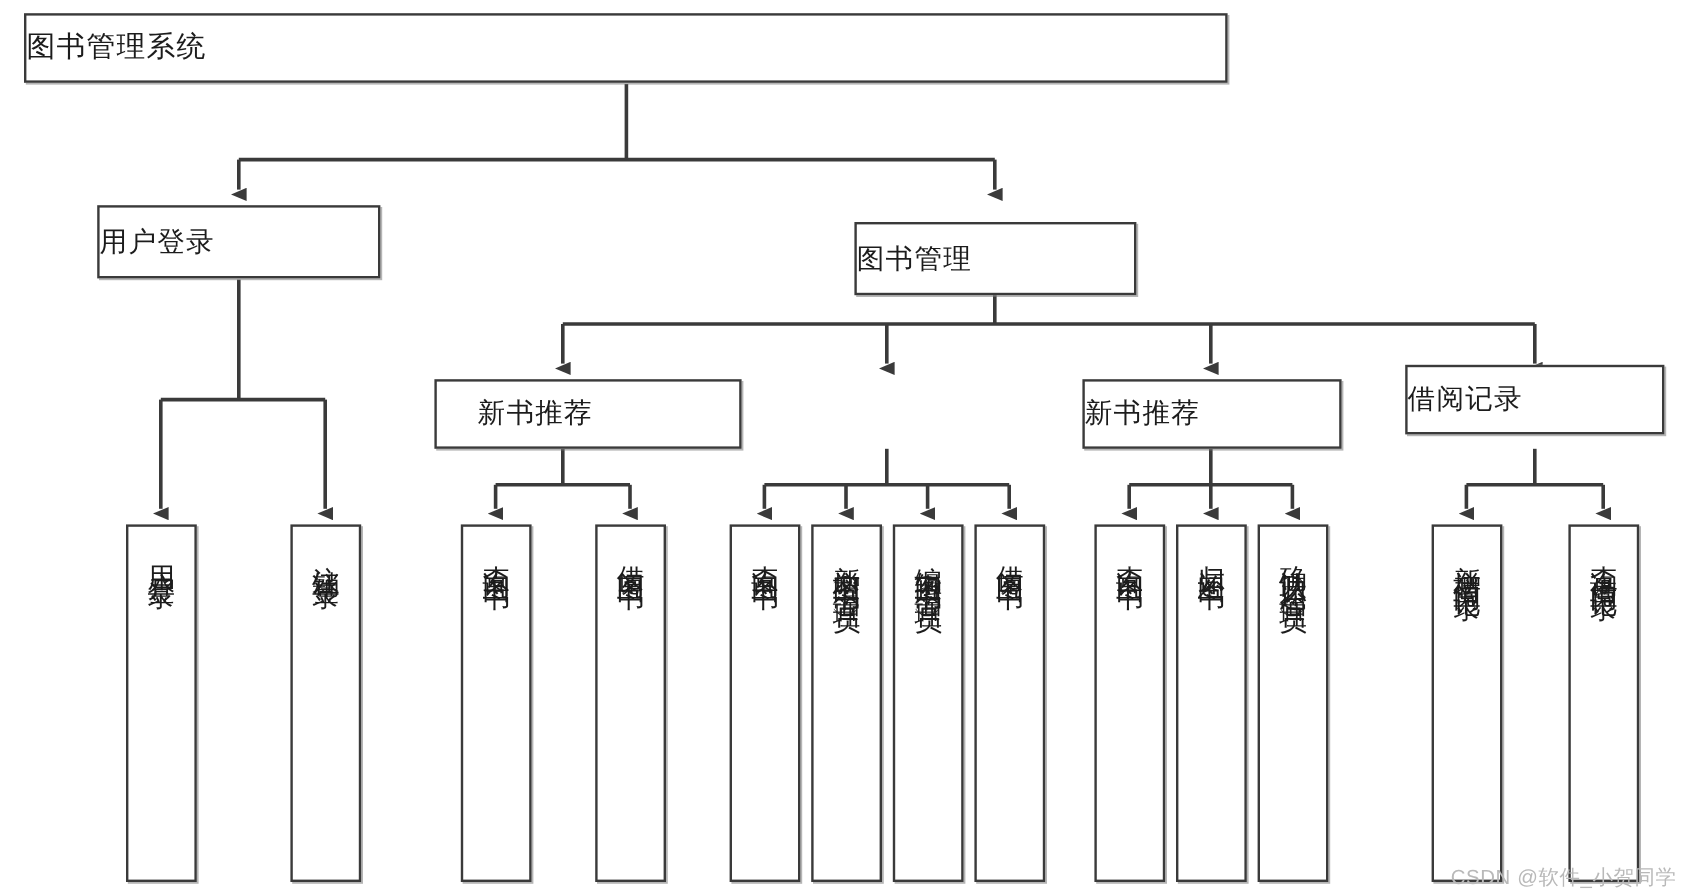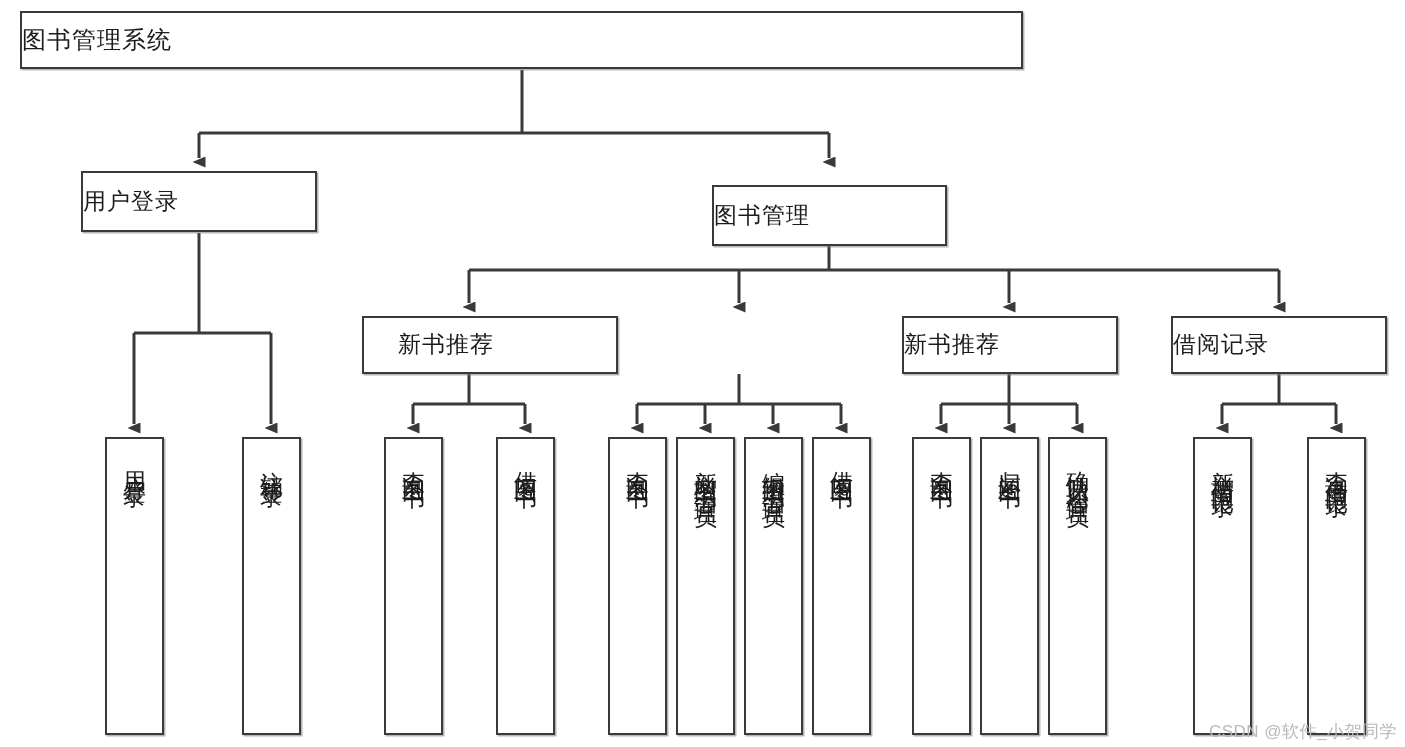--- a/index.html
+++ b/index.html
@@ -136,21 +136,21 @@
   <div class="node horiz" style="left:712px; top:171px; width:235px; height:61px;margin-top:14px;">
     <span>图书管理</span>
   </div>
 
   <div class="node horiz" style="left:362px; top:316px; width:256px; height:58px;padding-left:34px;">
     <span>新书推荐</span>
   </div>
   <div class="node horiz" style="left:902px; top:316px; width:216px; height:58px;">
     <span>新书推荐</span>
   </div>
-  <div class="node horiz" style="left:1171px; top:316px; width:216px; height:58px;">
+  <div class="node horiz" style="left:1171px; top:304px; width:216px; height:58px;">
     <span>借阅记录</span>
   </div>
 
   <div class="node leaf" style="left:105px; top:437px; width:59px; height:298px;">
     <span class="vtext">用户登录</span>
   </div>
   <div class="node leaf" style="left:242px; top:437px; width:59px; height:298px;">
     <span class="vtext">注销登录</span>
   </div>
 

